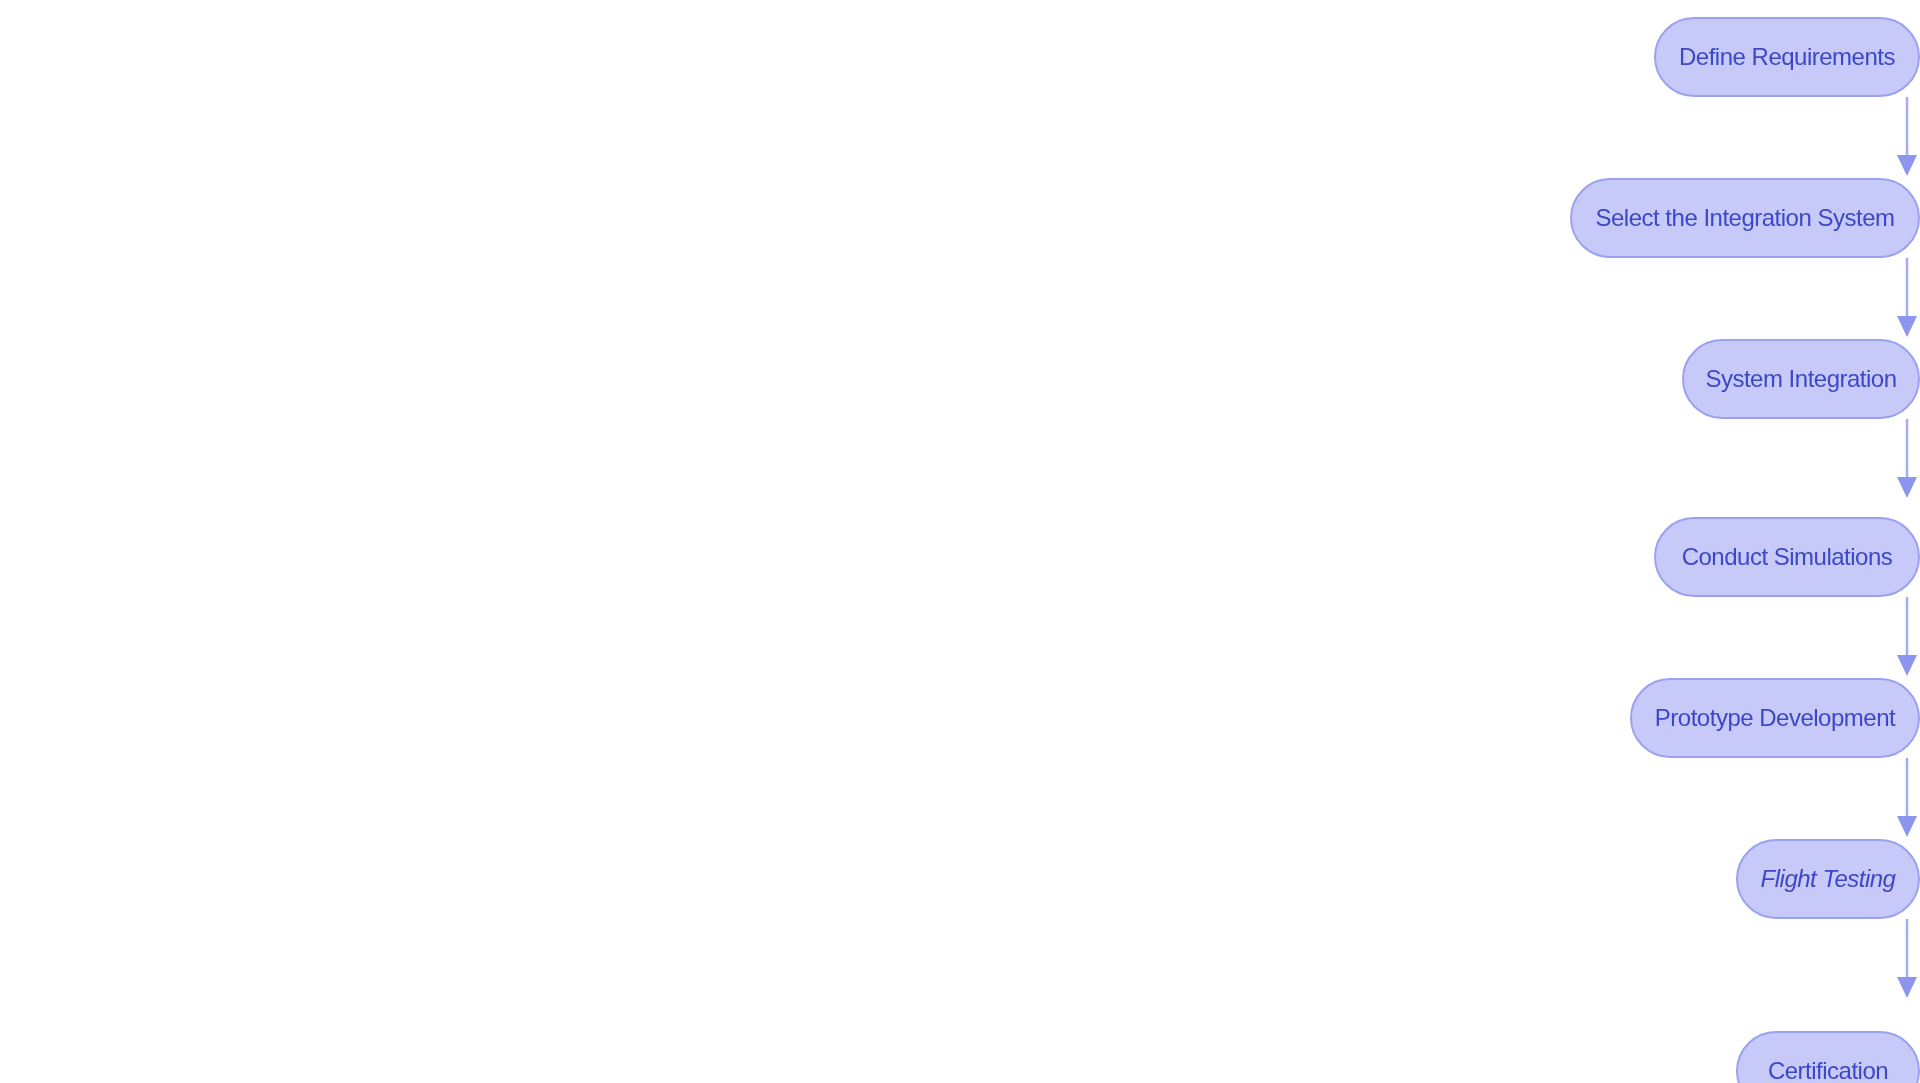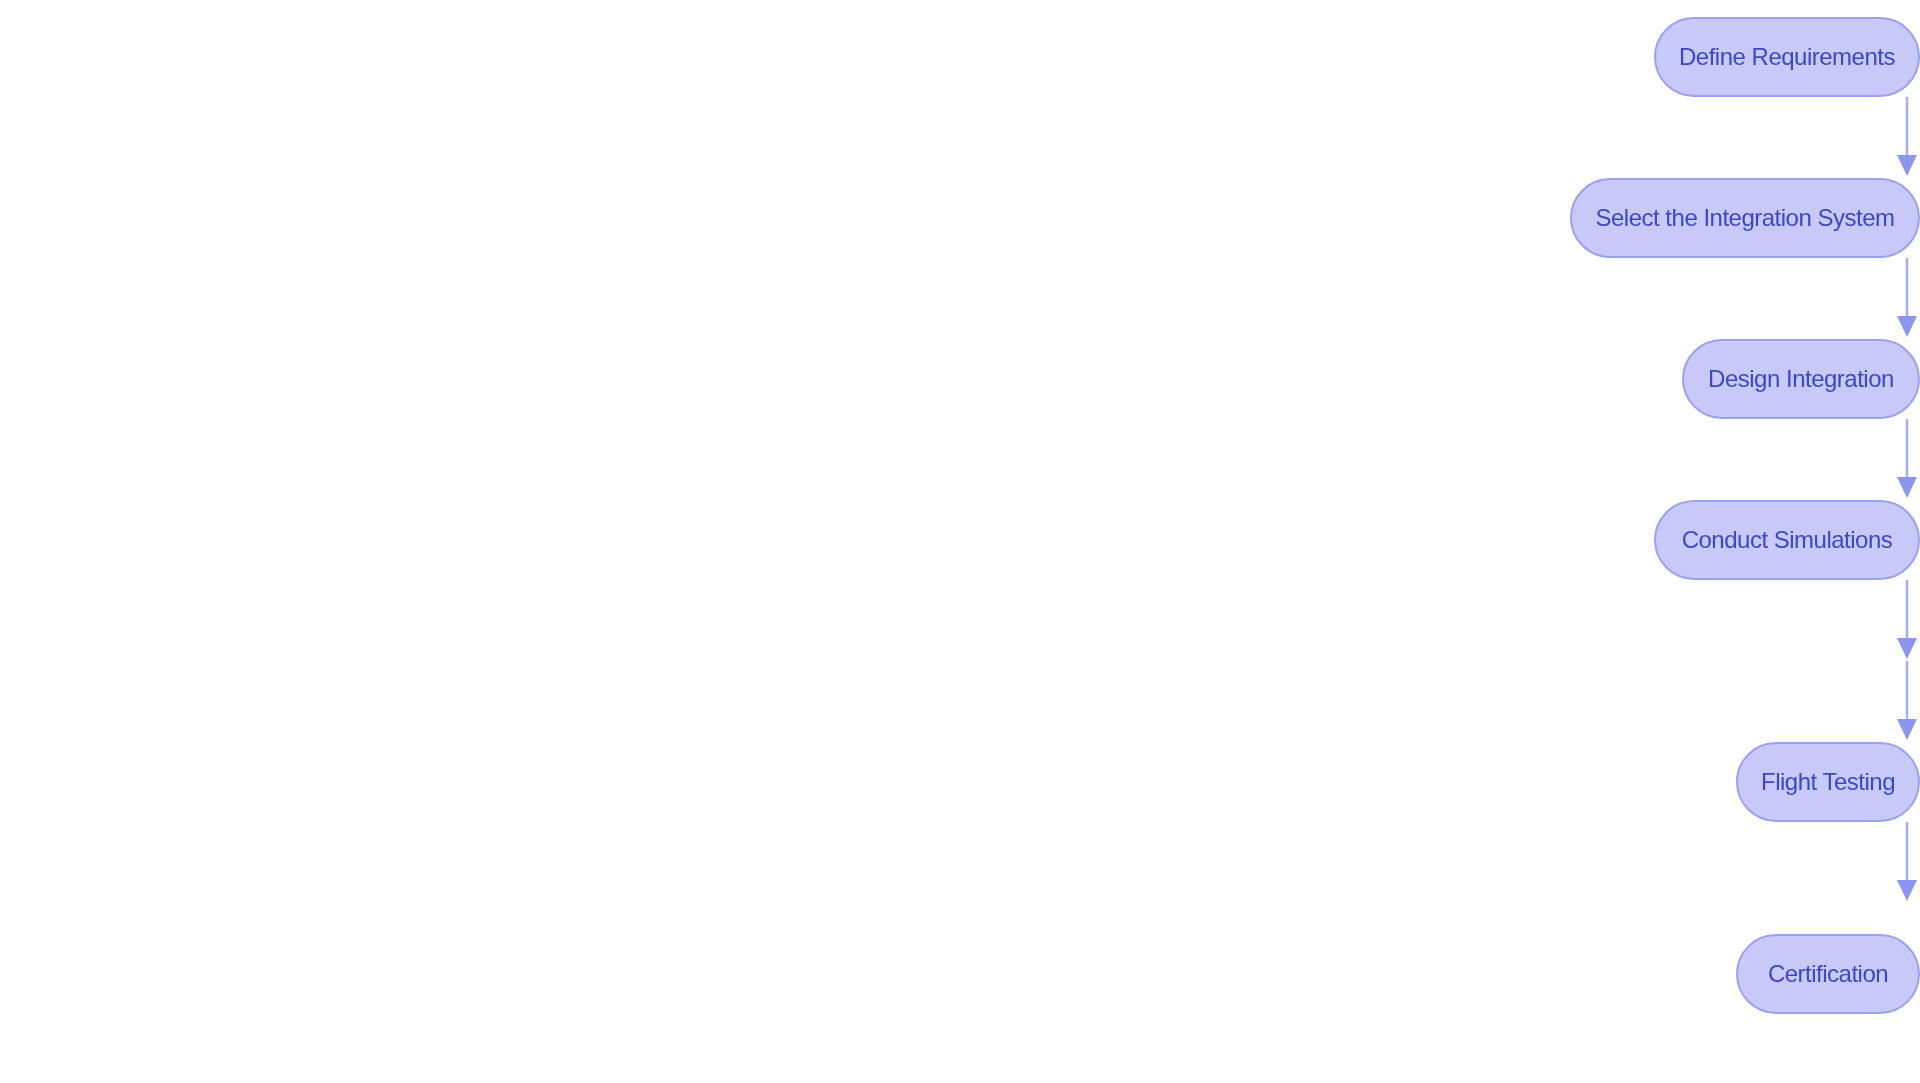--- a/index.html
+++ b/index.html
@@ -50,23 +50,23 @@
     font-size: 24px;
     font-weight: 500;
     letter-spacing: -0.5px;
     white-space: nowrap;
     line-height: 1;
   }
   
   .node[data-idx="0"] { width: 266px; }
   .node[data-idx="1"] { width: 350px; }
   .node[data-idx="2"] { width: 238px; }
-  .node[data-idx="3"] { width: 266px; }
+  .node[data-idx="3"] { width: 266px; margin-top: 17px; }
   .node[data-idx="4"] { width: 290px; }
-  .node[data-idx="5"] { width: 184px; }
+  .node[data-idx="5"] { width: 184px; font-style: italic; }
   .node[data-idx="6"] { width: 184px; margin-top: 31px; }
 
   .arrow {
     display: block;
     flex: 0 0 auto;
     width: 26px;
     height: 81px;
   }
   .arrow line {
     stroke: var(--arrow-line);
@@ -93,37 +93,40 @@
   <div class="node" data-idx="1">
     <span class="node-label">Select the Integration System</span>
   </div>
 
   <svg class="arrow" width="26" height="81" viewBox="0 0 26 81" xmlns="http://www.w3.org/2000/svg">
     <line x1="13" y1="0" x2="13" y2="60"></line>
     <polygon points="3,58 23,58 13,79"></polygon>
   </svg>
 
   <div class="node" data-idx="2">
-    <span class="node-label">Design Integration</span>
+    <span class="node-label">System Integration</span>
   </div>
 
   <svg class="arrow" width="26" height="81" viewBox="0 0 26 81" xmlns="http://www.w3.org/2000/svg">
     <line x1="13" y1="0" x2="13" y2="60"></line>
     <polygon points="3,58 23,58 13,79"></polygon>
   </svg>
 
   <div class="node" data-idx="3">
     <span class="node-label">Conduct Simulations</span>
   </div>
 
   <svg class="arrow" width="26" height="81" viewBox="0 0 26 81" xmlns="http://www.w3.org/2000/svg">
     <line x1="13" y1="0" x2="13" y2="60"></line>
     <polygon points="3,58 23,58 13,79"></polygon>
   </svg>
 
+  <div class="node" data-idx="4">
+    <span class="node-label">Prototype Development</span>
+  </div>
 
   <svg class="arrow" width="26" height="81" viewBox="0 0 26 81" xmlns="http://www.w3.org/2000/svg">
     <line x1="13" y1="0" x2="13" y2="60"></line>
     <polygon points="3,58 23,58 13,79"></polygon>
   </svg>
 
   <div class="node" data-idx="5">
     <span class="node-label">Flight Testing</span>
   </div>
 

